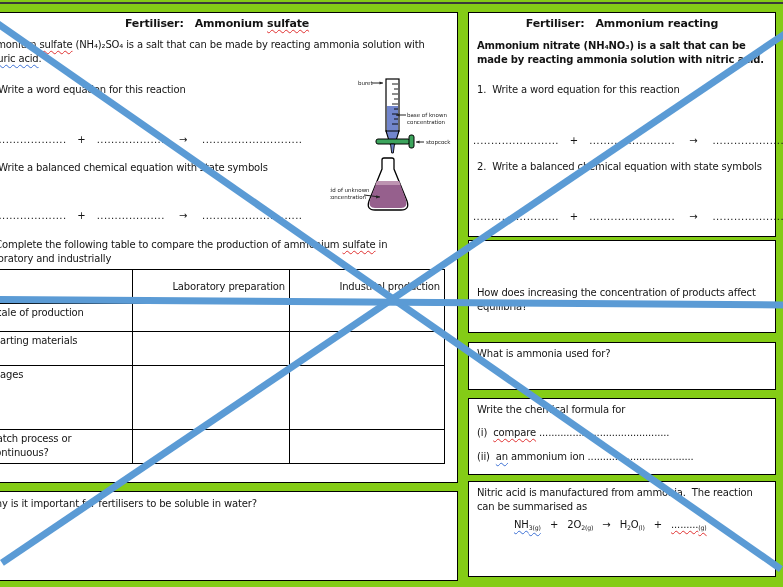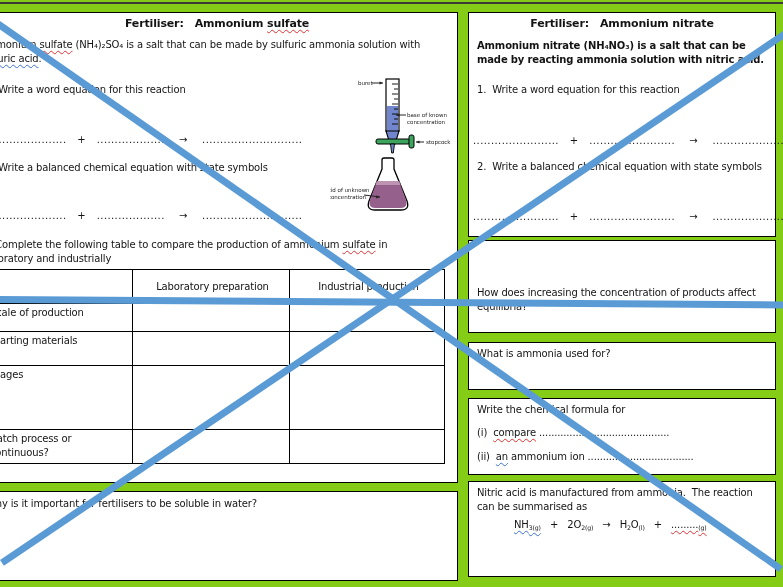--- a/index.html
+++ b/index.html
@@ -10,34 +10,34 @@
   .box{position:absolute;border:1.5px solid #000;background:#fff;}
   .ttl{font-weight:bold;font-size:11px;text-align:center;white-space:pre-wrap;}
   .txt{position:absolute;white-space:pre-wrap;letter-spacing:-0.15px;}
   .dots{letter-spacing:0.4px;white-space:pre;}
   .sub{font-size:0.62em;vertical-align:-0.28em;}
   .wavy-red{text-decoration:underline wavy #e03131;text-decoration-thickness:1px;text-underline-offset:2px;}
   .wavy-blue{text-decoration:underline wavy #3b6fd4;text-decoration-thickness:1px;text-underline-offset:2px;}
   table.cmp{border-collapse:collapse;position:absolute;table-layout:fixed;}
   table.cmp td,table.cmp th{border:1px solid #000;padding:2px 4px 2px 7px;font-weight:normal;
           font-size:10px;vertical-align:top;text-align:left;letter-spacing:-0.15px;}
-  table.cmp th{text-align:center;vertical-align:middle;}
+  table.cmp th{text-align:right;vertical-align:middle;}
   .topline{position:absolute;left:0;top:2px;width:783px;height:1.5px;background:#3a3a3a;}
   .wm{position:absolute;height:7px;transform-origin:0 0;z-index:50;}
 </style>
 </head>
 <body>
 
 <div id="screen">
 
   <div class="topline"></div>
 
   <div class="box" style="left:-24px;top:12px;width:482px;height:471px;">
     <div class="txt ttl" style="left:0;top:4px;width:100%;"><span>Fertiliser:   Ammonium </span><span class="wavy-red">sulfate</span></div>
-    <div class="txt" style="left:3px;top:25px;width:470px;"><span>Ammonium </span><span class="wavy-red">sulfate</span><span> (NH₄)₂SO₄ is a salt that can be made by sulfuric ammonia solution with </span><span class="wavy-blue">sulfuric acid</span><span>.</span></div>
+    <div class="txt" style="left:3px;top:25px;width:470px;"><span>Ammonium </span><span class="wavy-red">sulfate</span><span> (NH₄)₂SO₄ is a salt that can be made by reacting ammonia solution with </span><span class="wavy-blue">sulfuric acid</span><span>.</span></div>
     <div class="txt" style="left:6px;top:70px;width:330px;">1.  Write a word equation for this reaction</div>
     <div class="txt dots" style="left:0;top:120px;width:420px;">.........................   +   ...................    →    ............................</div>
     <div class="txt" style="left:6px;top:148px;width:400px;">2.  Write a balanced chemical equation with state symbols</div>
     <div class="txt dots" style="left:0;top:196px;width:420px;">.........................   +   ...................    →    ............................</div>
     <div class="txt" style="left:6px;top:225px;width:436px;"><span>3. Complete the following table to compare the production of ammonium </span><span class="wavy-red">sulfate</span><span> in laboratory and industrially</span></div>
 
     <table class="cmp" style="left:5px;top:256px;width:462px;">
       <tbody>
           <tr style="height:34px;">
         <th style="width:150px;"></th>
@@ -107,21 +107,21 @@
     <text x="17" y="123" font-size="5.5" fill="#222" text-anchor="middle">concentration</text>
     <line x1="34" y1="119" x2="50" y2="121" stroke="#222" stroke-width="1"></line>
     <polygon points="50,121 46.4,119.2 46,122.5" fill="#222"></polygon>
   </svg>
 
   <div class="box" style="left:-24px;top:491px;width:482px;height:90px;">
     <div class="txt" style="left:9px;top:5px;width:460px;">Why is it important for fertilisers to be soluble in water?</div>
   </div>
 
   <div class="box" style="left:468px;top:12px;width:308px;height:225px;">
-    <div class="txt ttl" style="left:0;top:4px;width:100%;">Fertiliser:   Ammonium nitrate</div>
+    <div class="txt ttl" style="left:0;top:4px;width:100%;">Fertiliser:   Ammonium reacting</div>
     <div class="txt" style="left:8px;top:26px;width:294px;font-weight:bold;">Ammonium nitrate (NH₄NO₃) is a salt that can be made by reacting ammonia solution with nitric acid.</div>
     <div class="txt" style="left:8px;top:70px;width:290px;">1.  Write a word equation for this reaction</div>
     <div class="txt dots" style="left:4px;top:121px;width:300px;">........................   +   ........................    →    ..........................</div>
     <div class="txt" style="left:8px;top:147px;width:294px;">2.  Write a balanced chemical equation with state symbols</div>
     <div class="txt dots" style="left:4px;top:197px;width:300px;">........................   +   ........................    →    ..........................</div>
   </div>
 
   <div class="box" style="left:468px;top:240px;width:308px;height:93px;">
     <div class="txt" style="left:8px;top:45px;width:294px;">How does increasing the concentration of products affect equilibria?</div>
   </div>

